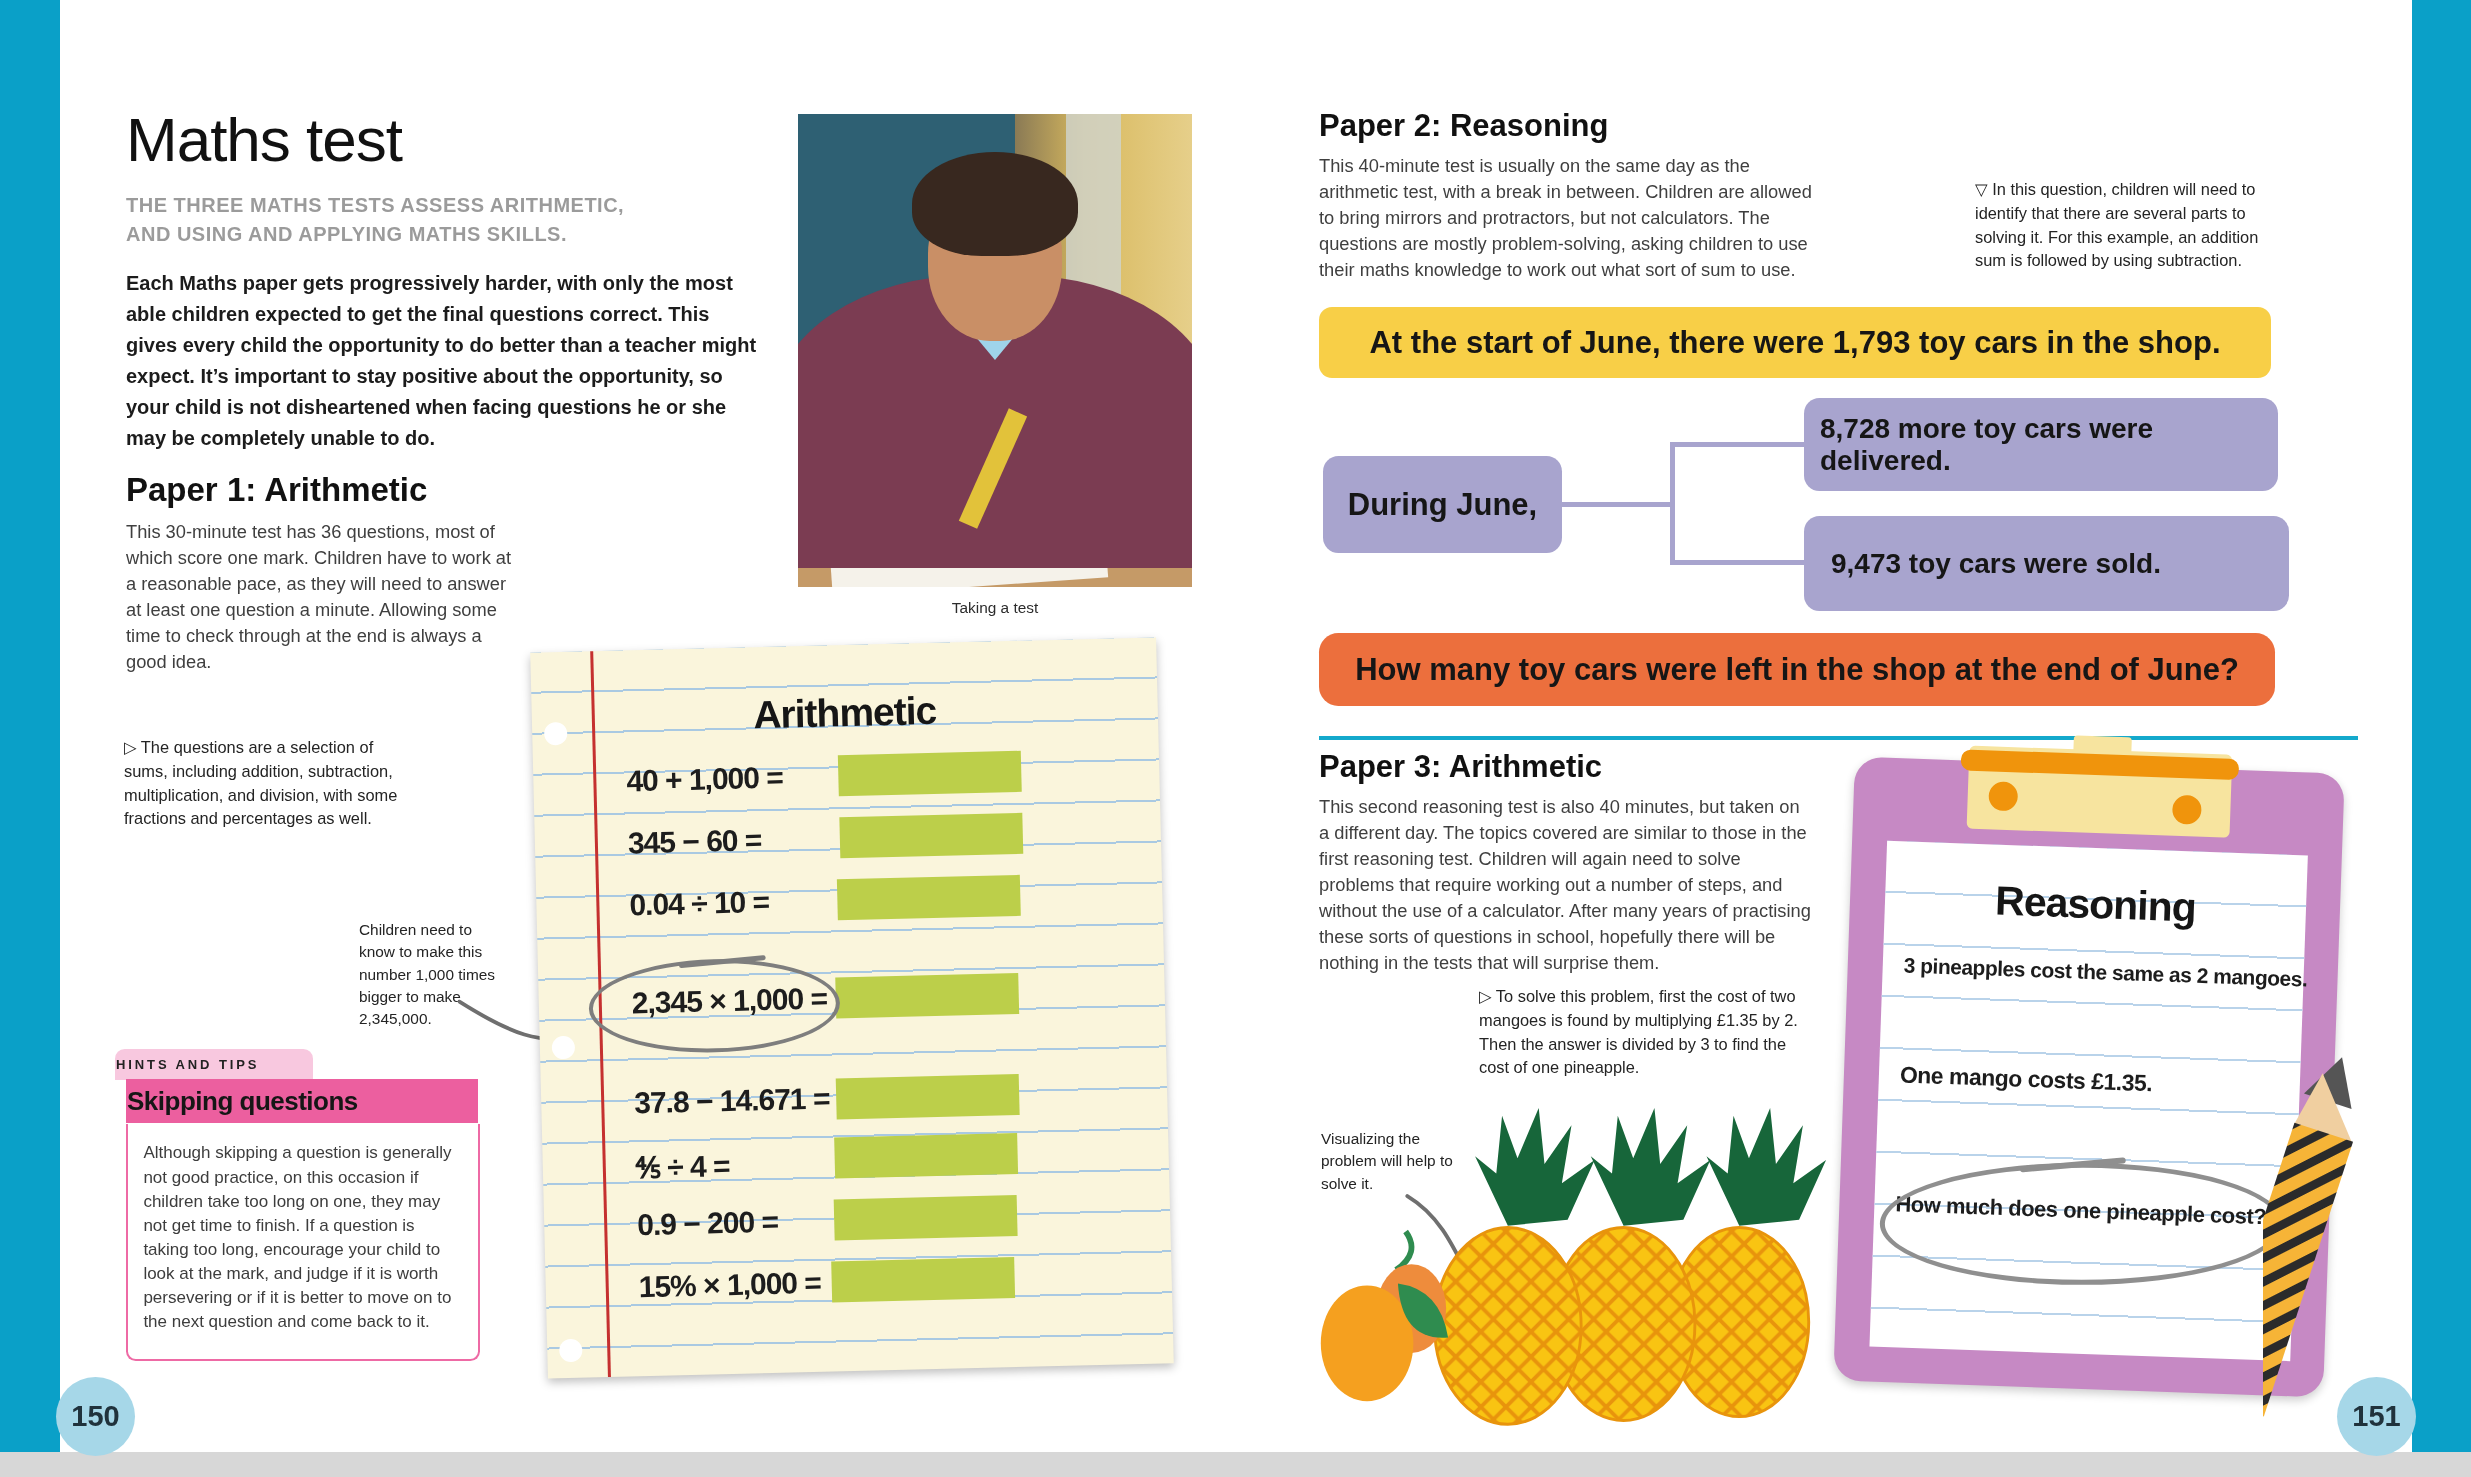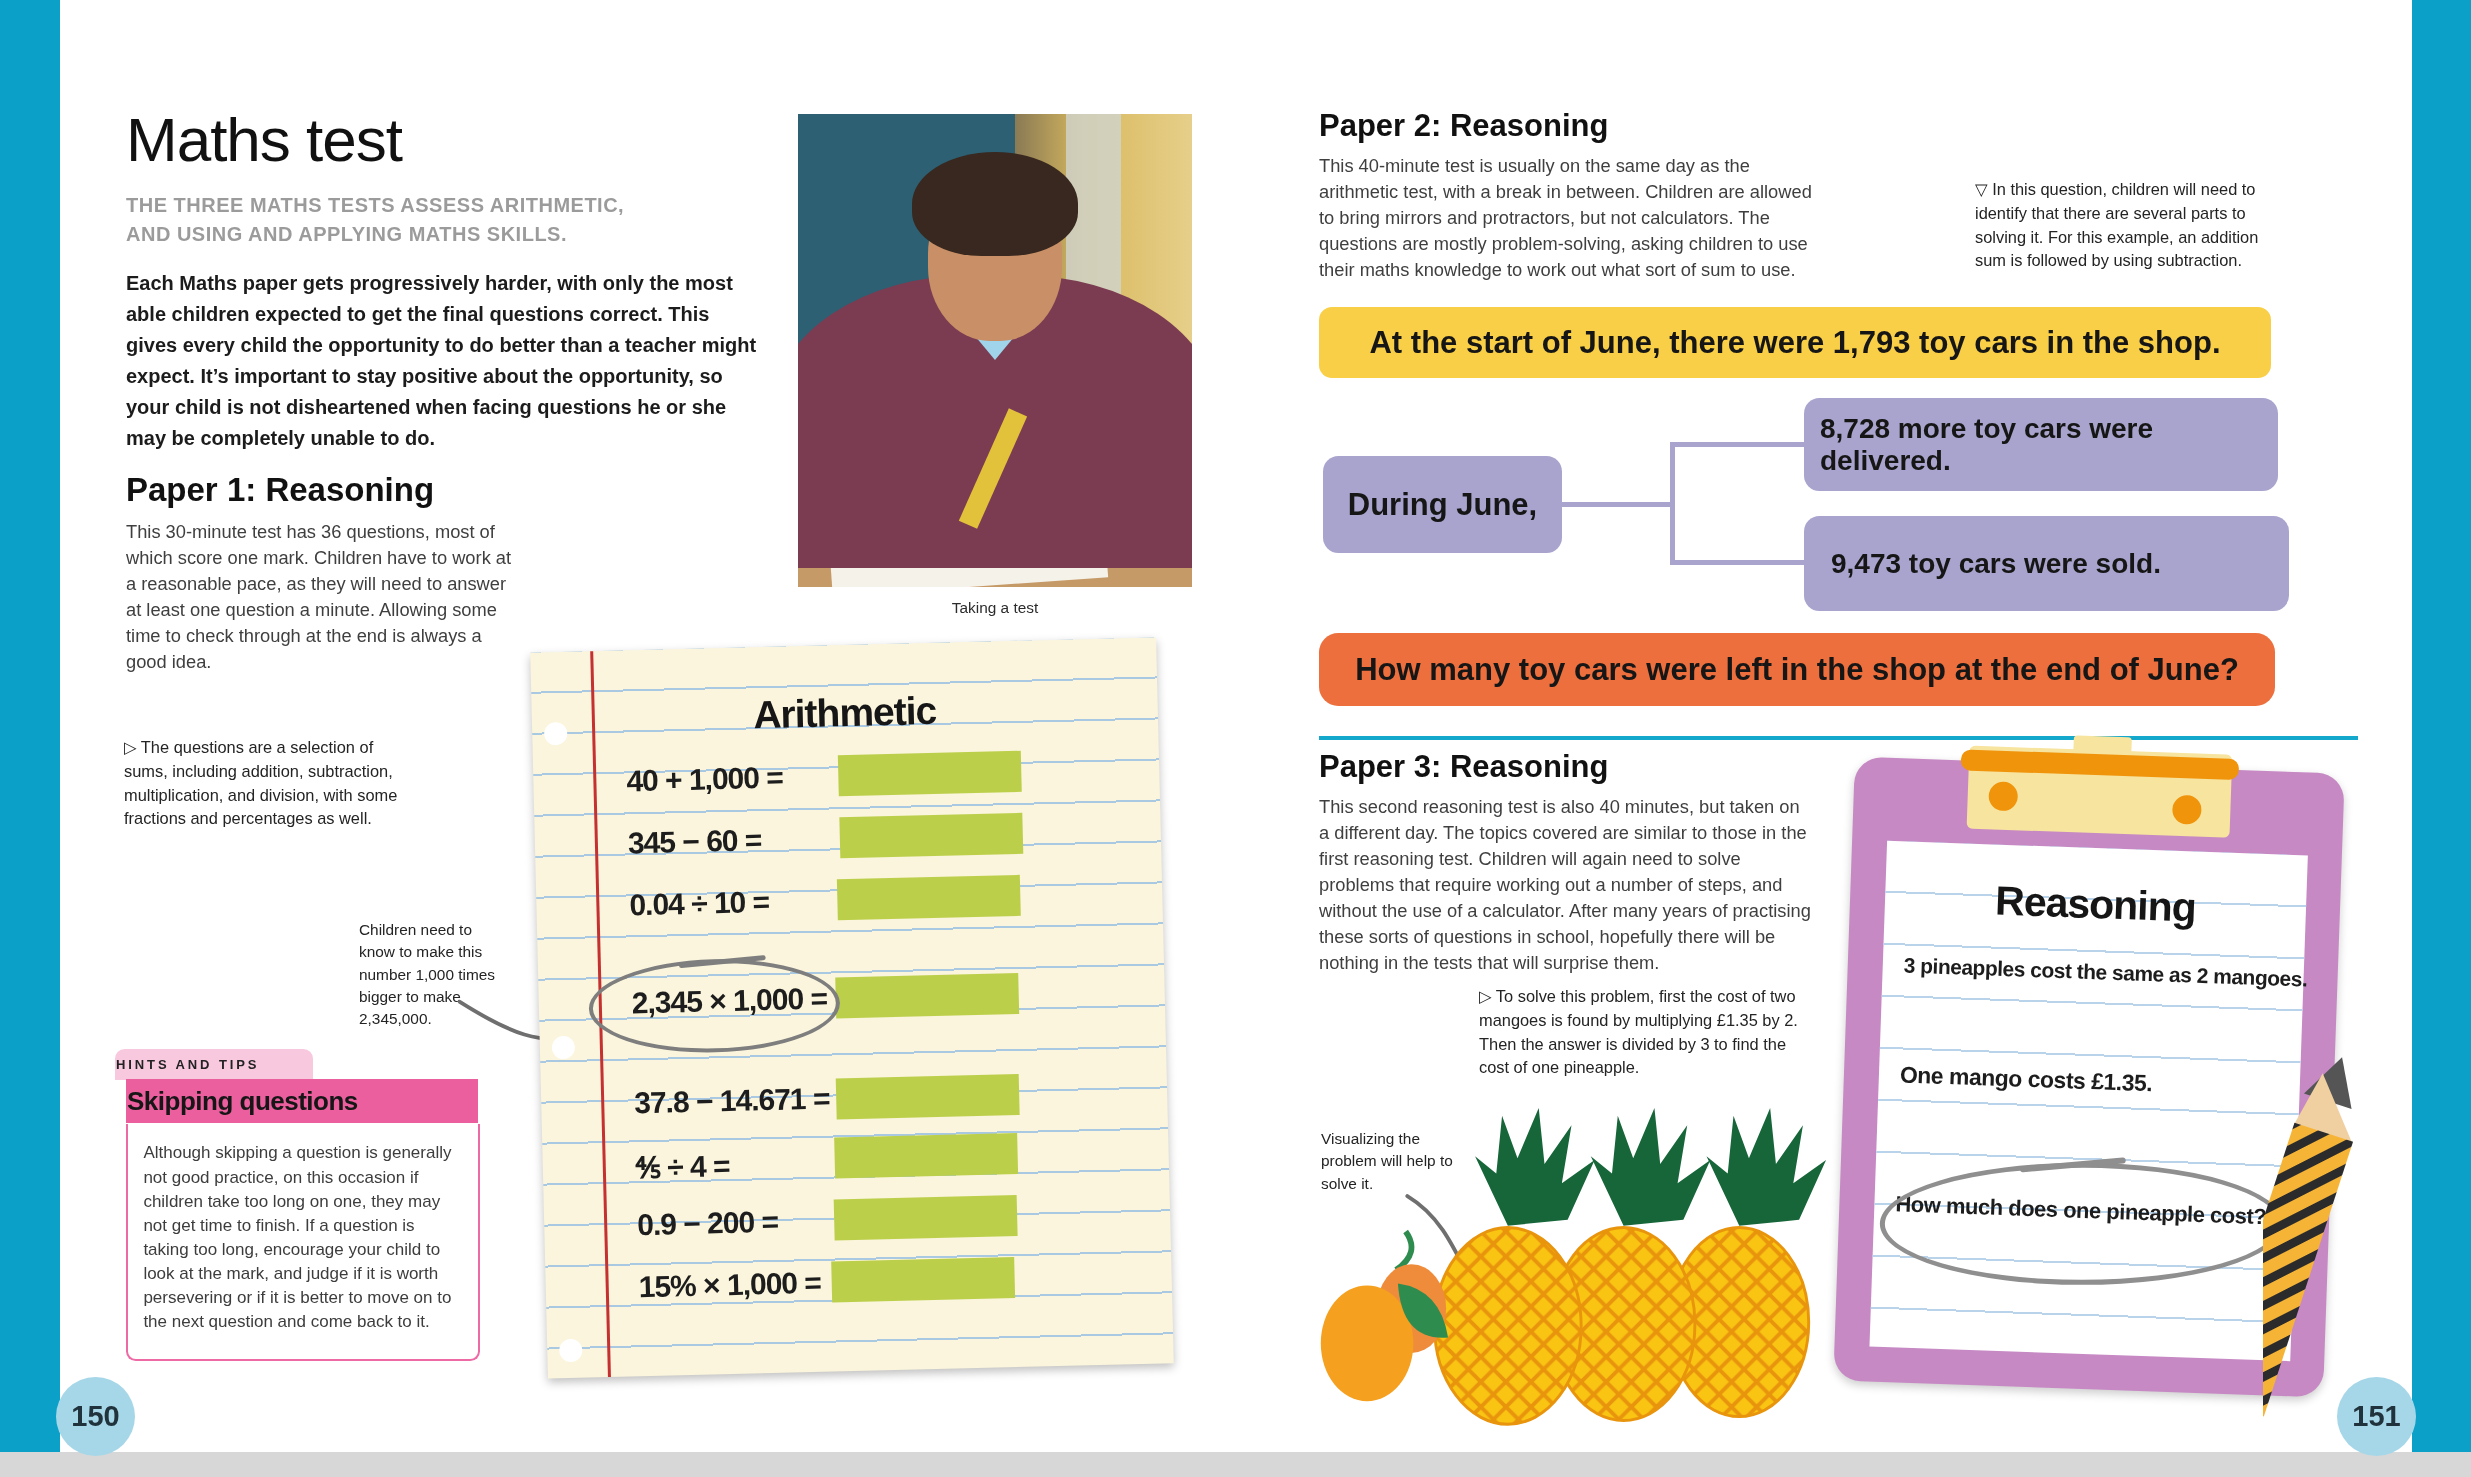--- a/index.html
+++ b/index.html
@@ -92,21 +92,21 @@
     <span>150</span>
   </div>
   <div class="page-circle" style="left:2337px;top:1377px;">
     <span>151</span>
   </div>
 
   <div class="abs main-title" style="left:126px;top:104px;">Maths test</div>
   <div class="abs subtitle" style="left:126px;top:191px;">THE THREE MATHS TESTS ASSESS ARITHMETIC, AND USING AND APPLYING MATHS SKILLS.</div>
   <div class="abs intro" style="left:126px;top:268px;">Each Maths paper gets progressively harder, with only the most able children expected to get the final questions correct. This gives every child the opportunity to do better than a teacher might expect. It’s important to stay positive about the opportunity, so your child is not disheartened when facing questions he or she may be completely unable to do.</div>
 
-  <div class="abs h2" style="left:126px;top:471px;">Paper 1: Reasoning</div>
+  <div class="abs h2" style="left:126px;top:471px;">Paper 1: Arithmetic</div>
   <div class="abs body-text" style="left:126px;top:519px;width:386px;">This 30-minute test has 36 questions, most of which score one mark. Children have to work at a reasonable pace, as they will need to answer at least one question a minute. Allowing some time to check through at the end is always a good idea.</div>
 
   <div class="abs photo">
     <div class="wall-r"></div>
     <div class="frame"></div>
     <div class="desk"></div>
     <div class="paper"></div>
     <div class="torso"></div>
     <div class="collar"></div>
     <div class="face"></div>
@@ -189,21 +189,21 @@
   <div class="abs pbox sold">
       <span>9,473 toy cars were sold.</span>
     </div>
 
   <div class="abs banner orange">
       <span>How many toy cars were left in the shop at the end of June?</span>
     </div>
 
   <div class="abs teal-rule"></div>
 
-  <div class="abs h2" style="left:1319px;top:749px;font-size:31px;">Paper 3: Reasoning</div>
+  <div class="abs h2" style="left:1319px;top:749px;font-size:31px;">Paper 3: Arithmetic</div>
   <div class="abs body-text" style="left:1319px;top:794px;width:492px;">This second reasoning test is also 40 minutes, but taken on a different day. The topics covered are similar to those in the first reasoning test. Children will again need to solve problems that require working out a number of steps, and without the use of a calculator. After many years of practising these sorts of questions in school, hopefully there will be nothing in the tests that will surprise them.</div>
 
   <div class="abs note" style="left:1479px;top:985px;width:319px;">▷ To solve this problem, first the cost of two mangoes is found by multiplying £1.35 by 2. Then the answer is divided by 3 to find the cost of one pineapple.</div>
   <div class="abs note" style="left:1321px;top:1128px;width:147px;font-size:15.4px;">Visualizing the problem will help to solve it.</div>
 
   <svg class="abs" style="left:1390px;top:1190px;" width="135" height="126" viewBox="0 0 140 130">
     <path d="M18,6 C58,30 70,70 96,118" stroke="#6f6f6f" stroke-width="4" fill="none" stroke-linecap="round"></path>
   </svg>
 
   <svg class="abs" style="left:1305px;top:1081px;" width="560" height="351" viewBox="0 0 580 364">

